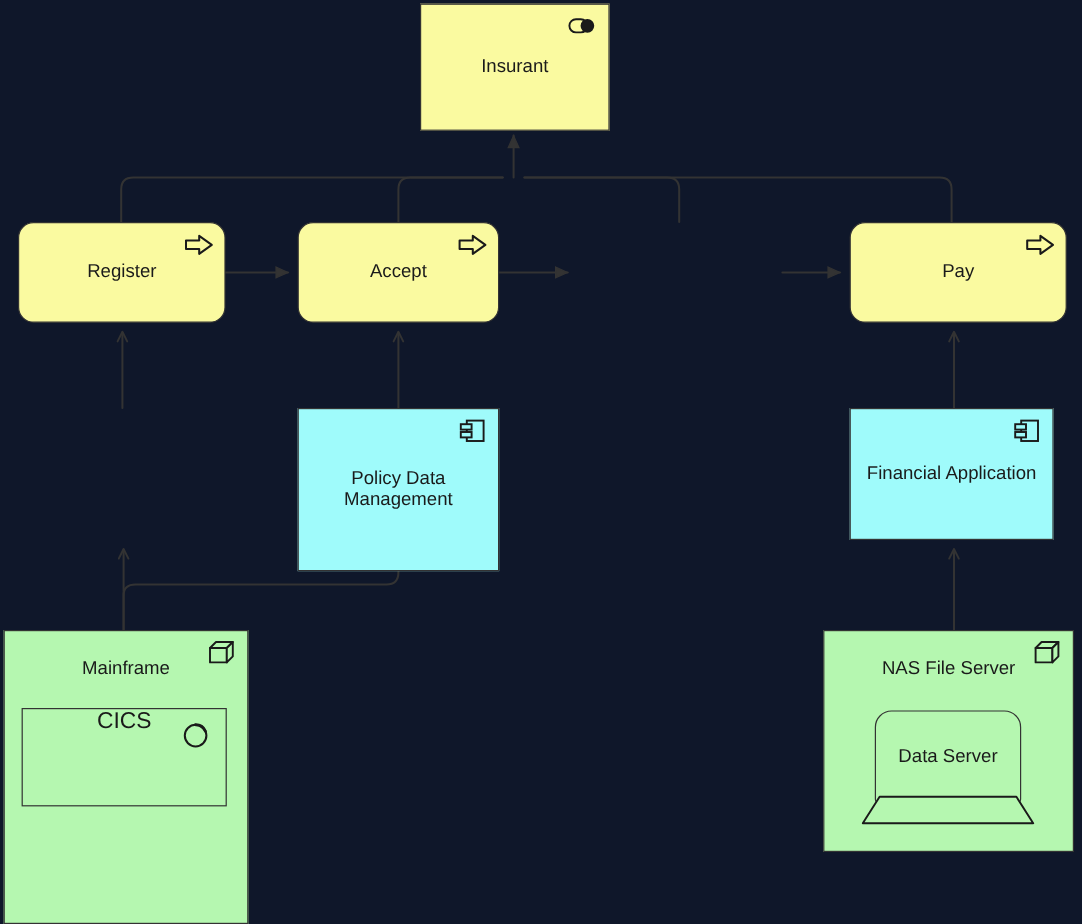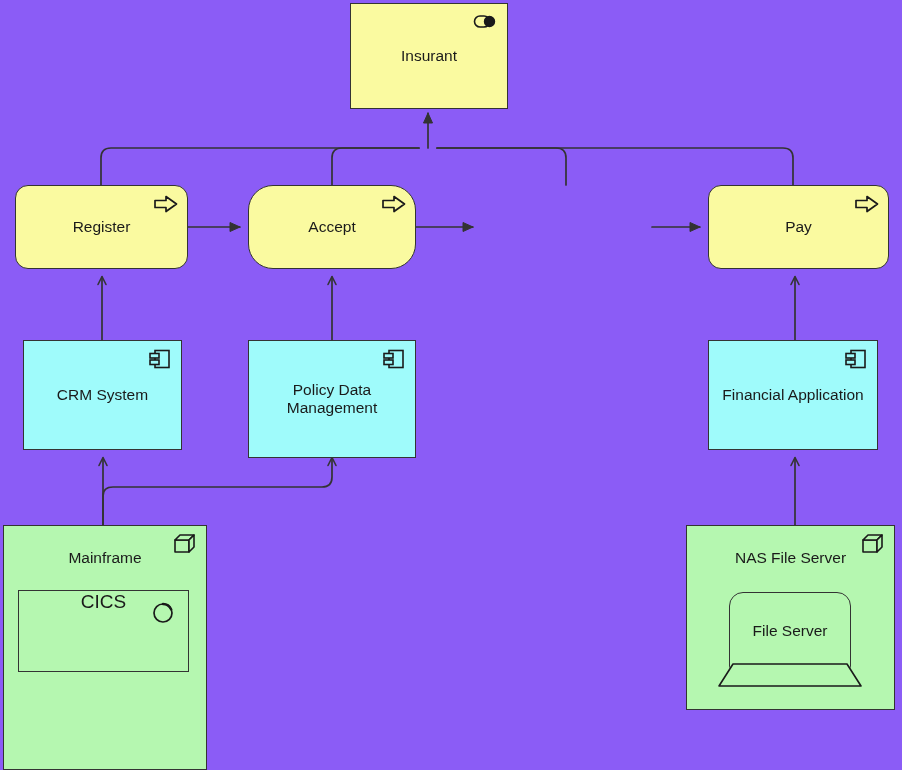--- a/index.html
+++ b/index.html
@@ -7,21 +7,21 @@
     padding: 0;
     background: #ffffff;
   }
   body {
     font-family: "Liberation Sans", sans-serif;
   }
   #canvas {
     position: relative;
     width: 902px;
     height: 770px;
-    background: #8b5cf6;
+    background: #0f172a;
     overflow: hidden;
   }
   svg#wires {
     position: absolute;
     left: 0;
     top: 0;
     width: 902px;
     height: 770px;
     pointer-events: none;
   }
@@ -146,45 +146,37 @@
     </svg>
   </div>
 
   <div class="node biz-process" style="left:15px; top:185px; width:173px; height:84px;">
     <span class="node-label">Register</span>
     <svg class="badge" viewBox="0 0 26 22">
       <path d="M2,7.5 L13,7.5 L13,3.5 L23.5,11 L13,18.5 L13,14.5 L2,14.5 Z" fill="#fafaa0" stroke="#1a1a1a" stroke-width="1.7" stroke-linejoin="round"></path>
     </svg>
   </div>
 
-  <div class="node biz-process" style="left:248px; top:185px; width:168px; height:84px;border-radius:25px;">
+  <div class="node biz-process" style="left:248px; top:185px; width:168px; height:84px;">
     <span class="node-label">Accept</span>
     <svg class="badge" viewBox="0 0 26 22">
       <path d="M2,7.5 L13,7.5 L13,3.5 L23.5,11 L13,18.5 L13,14.5 L2,14.5 Z" fill="#fafaa0" stroke="#1a1a1a" stroke-width="1.7" stroke-linejoin="round"></path>
     </svg>
   </div>
 
 
   <div class="node biz-process" style="left:708px; top:185px; width:181px; height:84px;">
     <span class="node-label">Pay</span>
     <svg class="badge" viewBox="0 0 26 22">
       <path d="M2,7.5 L13,7.5 L13,3.5 L23.5,11 L13,18.5 L13,14.5 L2,14.5 Z" fill="#fafaa0" stroke="#1a1a1a" stroke-width="1.7" stroke-linejoin="round"></path>
     </svg>
   </div>
 
-  <div class="node app-comp" style="left:23px; top:340px; width:159px; height:110px;">
-    <span class="node-label">CRM System</span>
-    <svg class="badge" viewBox="0 0 26 22">
-      <rect x="8" y="2.5" width="14" height="17" fill="none" stroke="#1a1a1a" stroke-width="1.6"></rect>
-      <rect x="3" y="5.5" width="9" height="4.5" fill="#9ffbfb" stroke="#1a1a1a" stroke-width="1.6"></rect>
-      <rect x="3" y="12" width="9" height="4.5" fill="#9ffbfb" stroke="#1a1a1a" stroke-width="1.6"></rect>
-    </svg>
-  </div>
-
-  <div class="node app-comp" style="left:248px; top:340px; width:168px; height:118px;">
+
+  <div class="node app-comp" style="left:248px; top:340px; width:168px; height:136px;">
     <span class="node-label">Policy Data
 Management</span>
     <svg class="badge" viewBox="0 0 26 22">
       <rect x="8" y="2.5" width="14" height="17" fill="none" stroke="#1a1a1a" stroke-width="1.6"></rect>
       <rect x="3" y="5.5" width="9" height="4.5" fill="#9ffbfb" stroke="#1a1a1a" stroke-width="1.6"></rect>
       <rect x="3" y="12" width="9" height="4.5" fill="#9ffbfb" stroke="#1a1a1a" stroke-width="1.6"></rect>
     </svg>
   </div>
 
   <div class="node app-comp" style="left:708px; top:340px; width:170px; height:110px;">
@@ -217,19 +209,19 @@
   <div class="node tech-node" style="left:686px; top:525px; width:209px; height:185px;">
     <span class="node-title node-label">NAS File Server</span>
     <svg class="badge" viewBox="0 0 26 22">
       <path d="M3,7 L3,19 L17,19 L17,7 Z" fill="#b5f7b0" stroke="#1a1a1a" stroke-width="1.6" stroke-linejoin="round"></path>
       <path d="M3,7 L8,2 L22,2 L17,7 Z" fill="#b5f7b0" stroke="#1a1a1a" stroke-width="1.6" stroke-linejoin="round"></path>
       <path d="M17,7 L22,2 L22,14 L17,19 Z" fill="#b5f7b0" stroke="#1a1a1a" stroke-width="1.6" stroke-linejoin="round"></path>
     </svg>
   </div>
 
   <div class="device" style="left:729px; top:592px; width:122px; height:78px;">
-    <span class="node-label">File Server</span>
+    <span class="node-label">Data Server</span>
   </div>
   <svg style="position:absolute; left:715px; top:662px; width:150px; height:28px;" viewBox="0 0 150 28">
     <path d="M18,2 L132,2 L146,24 L4,24 Z" fill="#b5f7b0" stroke="#1a1a1a" stroke-width="1.6" stroke-linejoin="round"></path>
   </svg>
 
 </div>
 
 </body></html>

